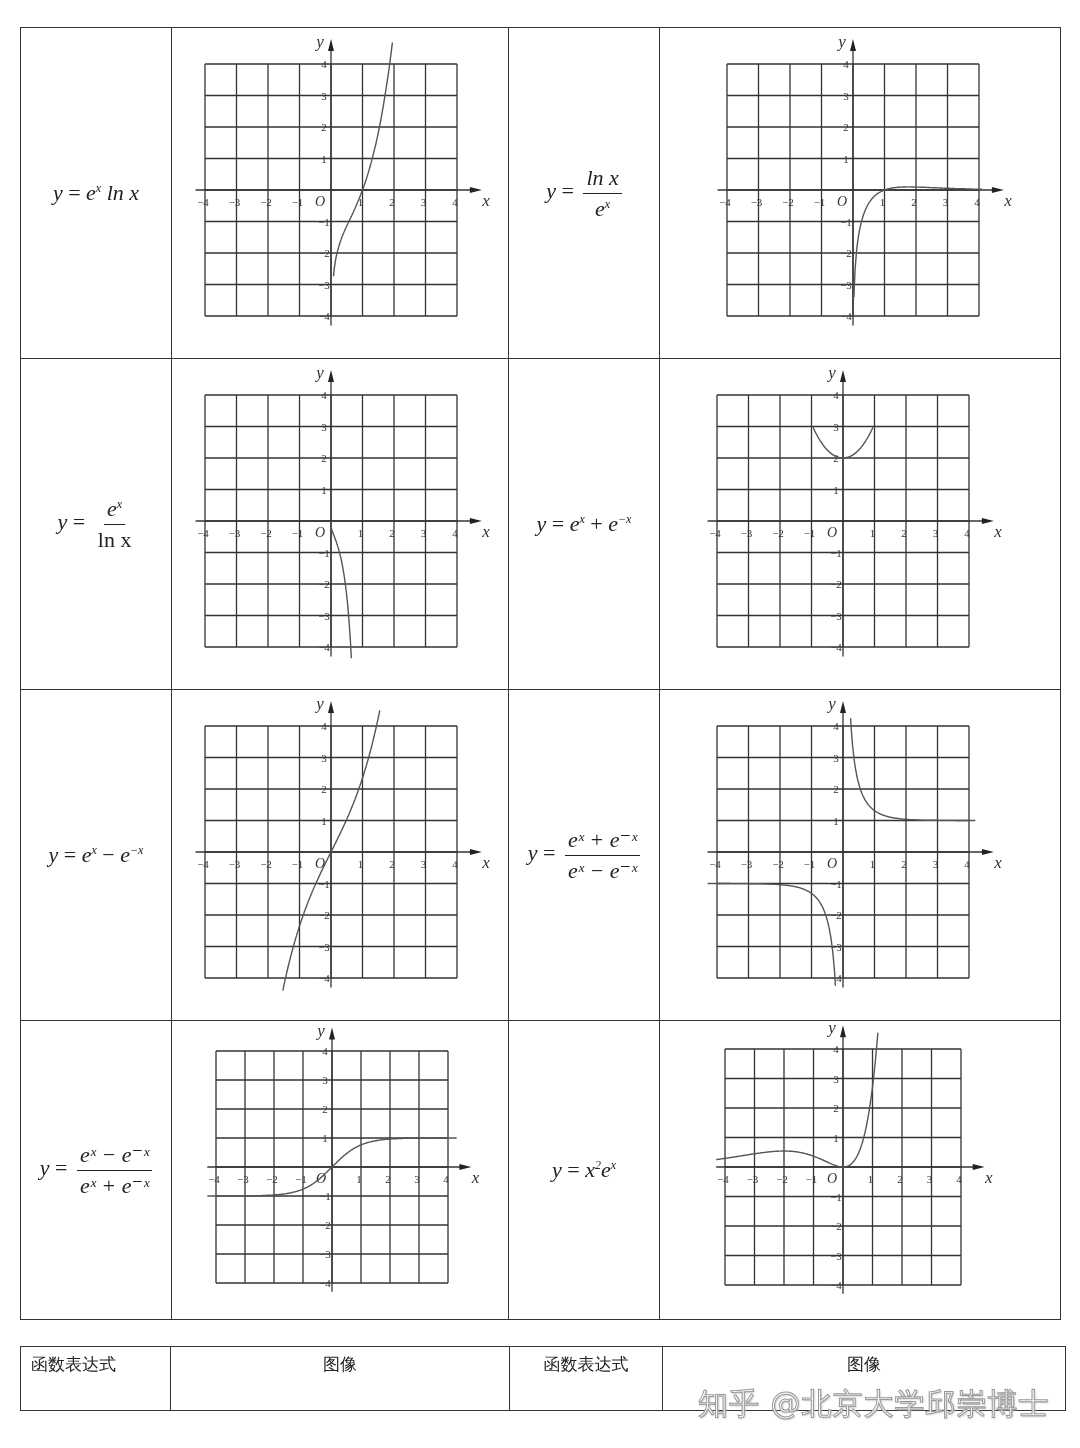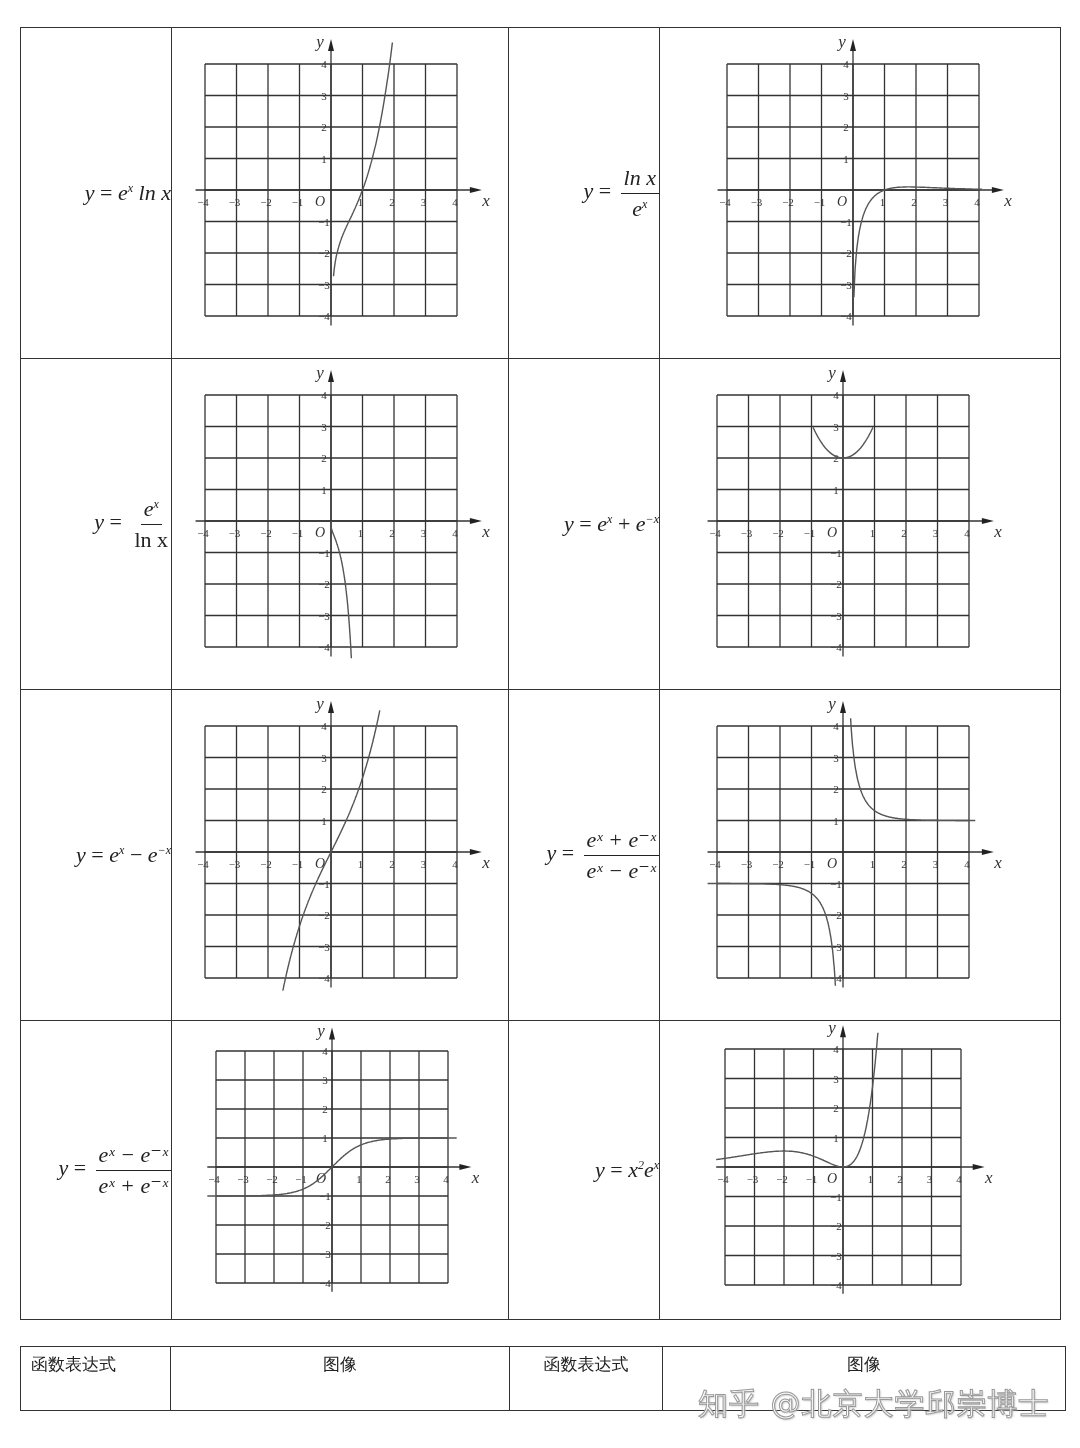--- a/index.html
+++ b/index.html
@@ -1,19 +1,19 @@
 <!DOCTYPE html>
 <html><head>
 <meta charset="utf-8">
 <style>
   html,body{margin:0;padding:0;background:#fff;}
   body{width:1080px;height:1448px;position:relative;font-family:"Liberation Serif","DejaVu Serif",serif;color:#222;overflow:hidden;}
   table.grid{position:absolute;left:20px;top:27px;border-collapse:collapse;}
   table.grid td{border:1.5px solid #333;padding:0;vertical-align:middle;}
-  .fcell{width:150px;height:330px;text-align:right;font-style:italic;font-size:22px;}
+  .fcell{width:150px;height:330px;text-align:center;font-style:italic;font-size:22px;}
   .gcell{width:336px;height:330px;position:relative;}
   .gcell2{width:400px;position:relative;}
   .frac{display:inline-flex;flex-direction:column;align-items:center;vertical-align:middle;margin-left:4px;}
   .frac .num{border-bottom:1.5px solid #222;padding:0 3px 2px;}
   .frac .den{padding:2px 3px 0;}
   .eq{white-space:nowrap;}
   sup{font-size:12px;}
   .up{font-style:normal;}
   svg.plot{position:absolute;left:0;top:0;}
   table.header{position:absolute;left:20px;top:1346px;border-collapse:collapse;}

